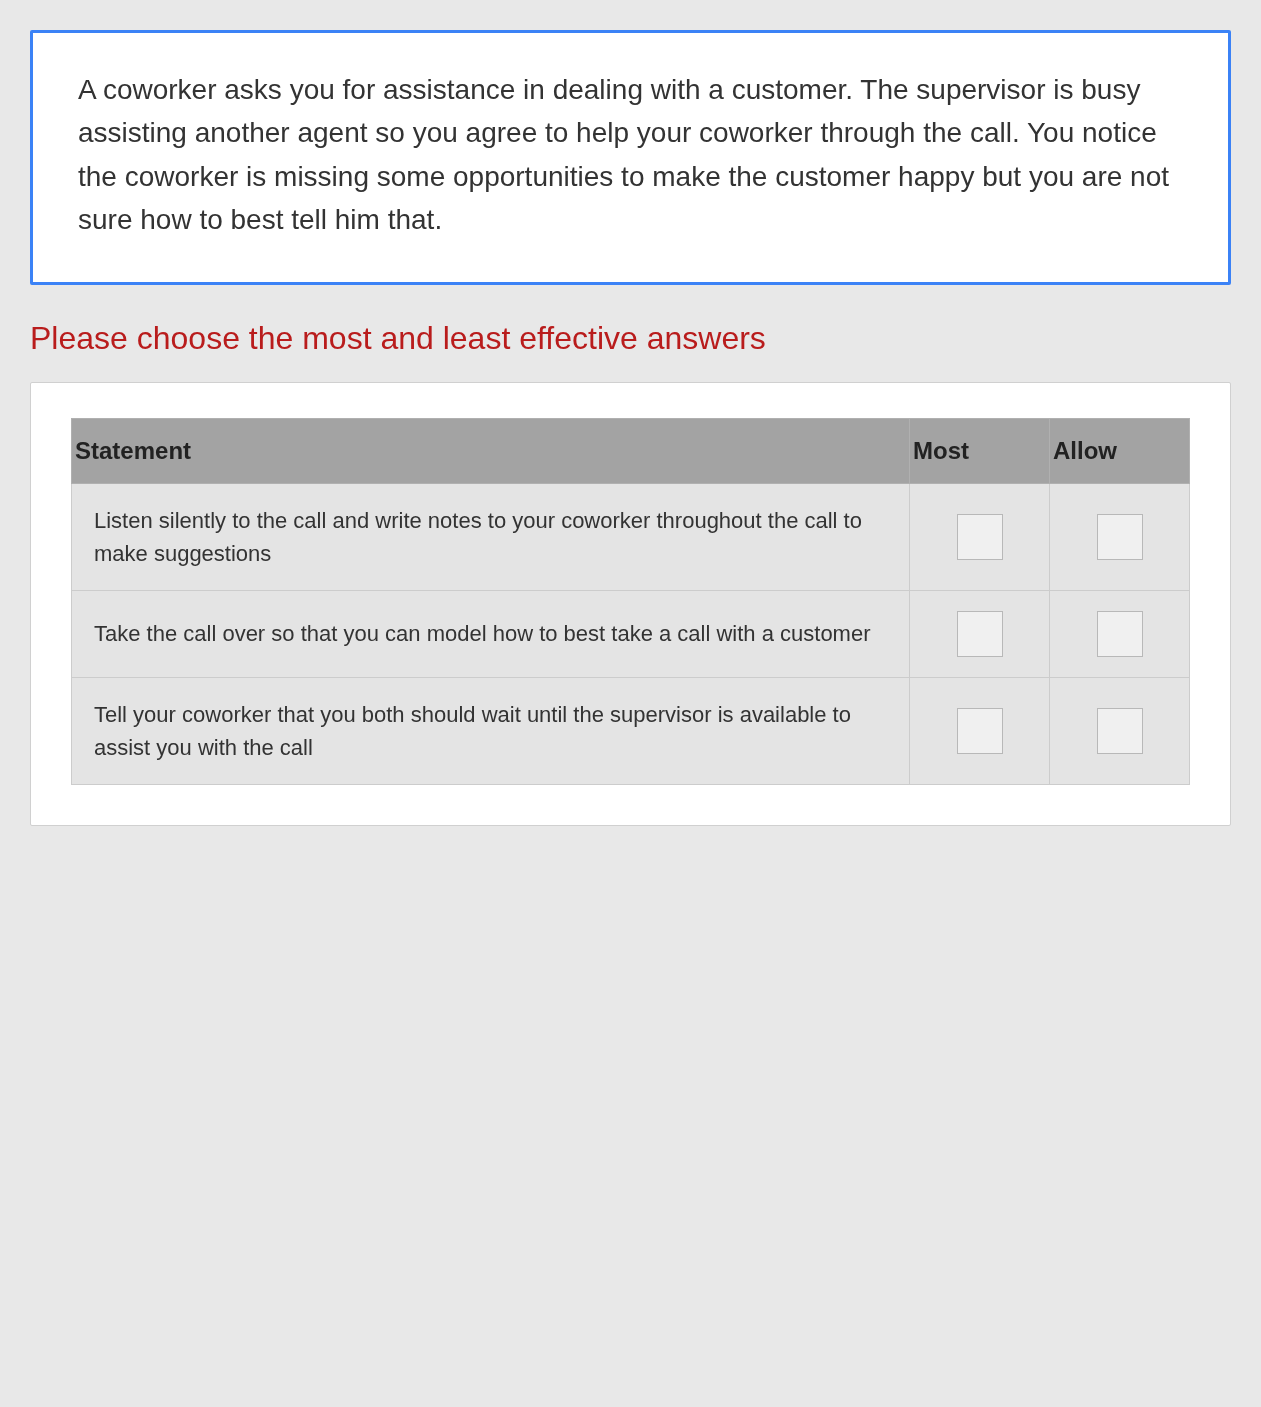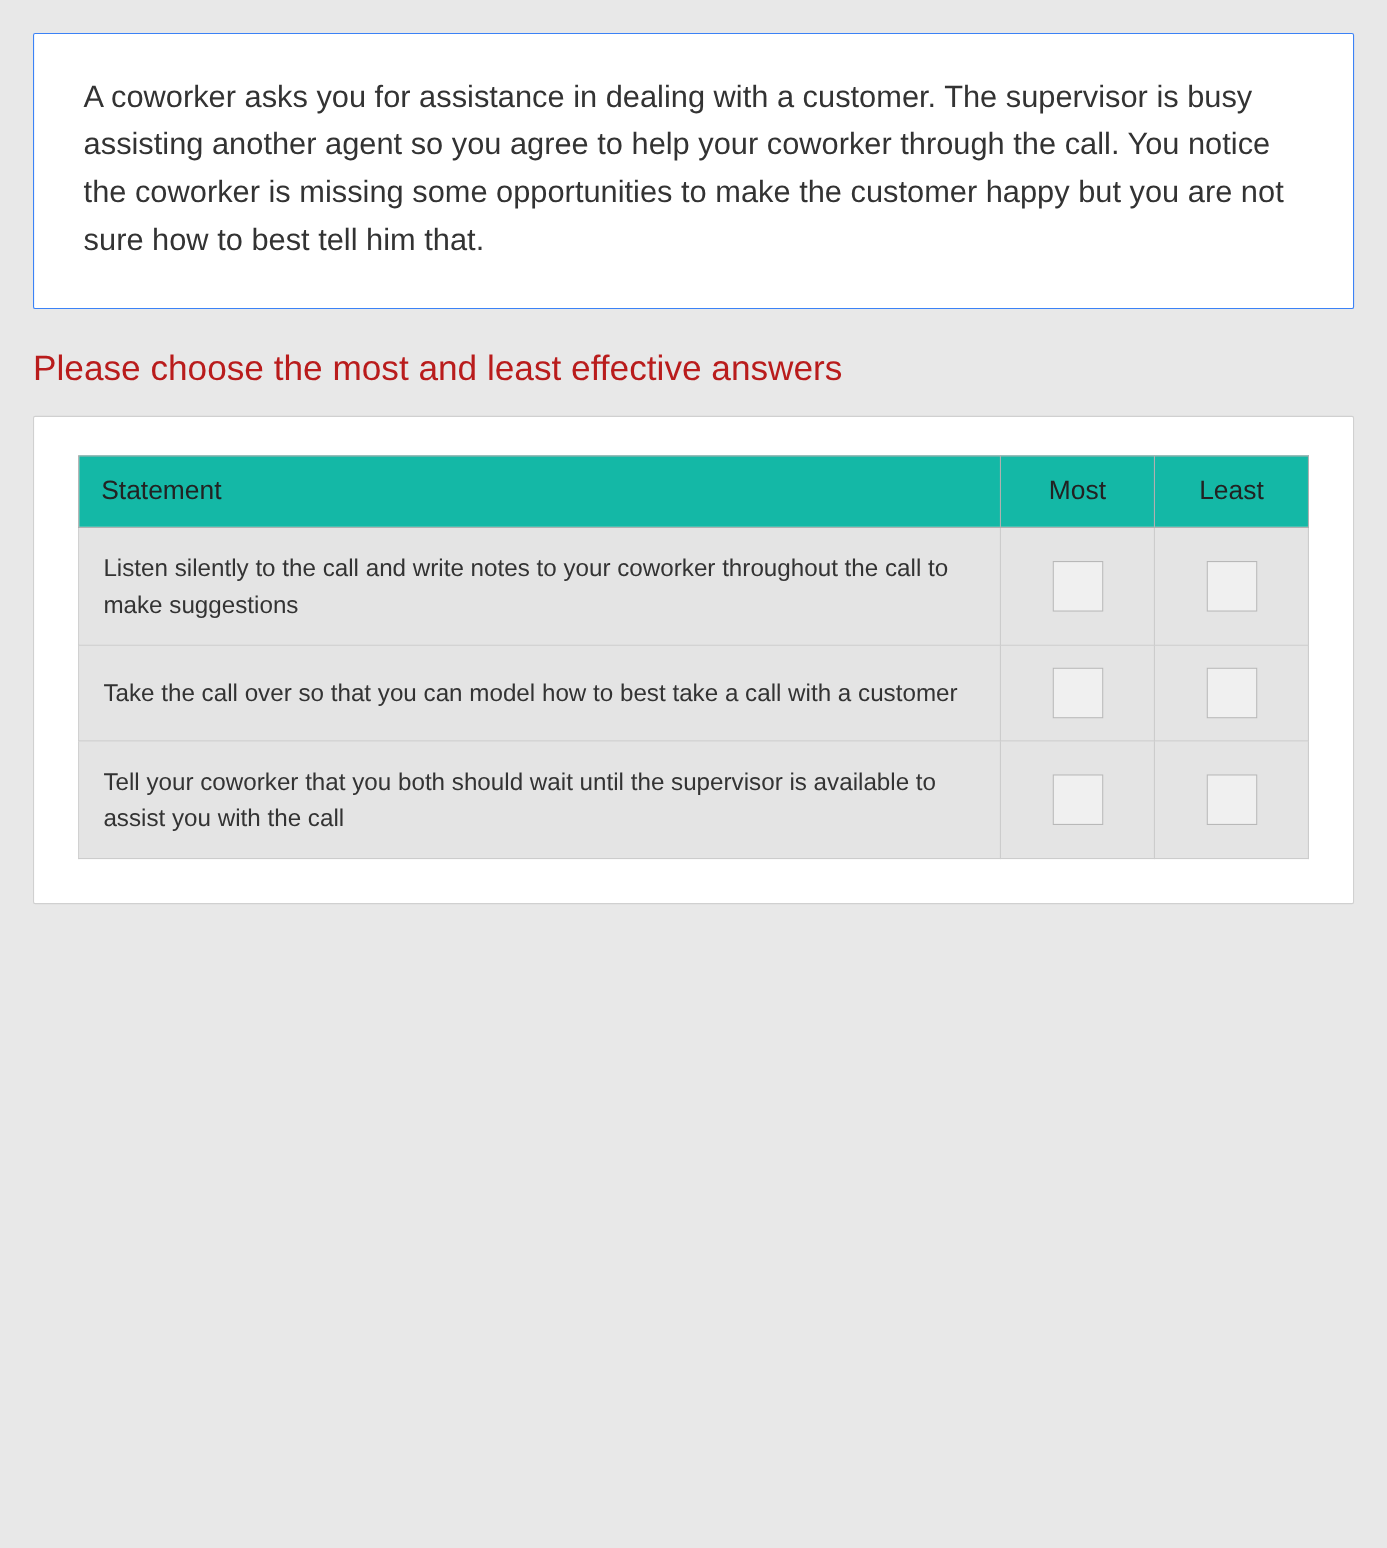--- a/index.html
+++ b/index.html
@@ -11,21 +11,21 @@
     body {
       font-family: Arial, Helvetica, sans-serif;
       background-color: #e8e8e8;
       width: 1261px;
       min-height: 1407px;
       padding: 0;
     }
 
     .scenario-box {
       background-color: #ffffff;
-      border: 1px solid #3b82f6;
+      border: 3px solid #3b82f6;
       margin: 30px 30px 0 30px;
       padding: 35px 45px 40px 45px;
       border-radius: 2px;
     }
 
     .scenario-text {
       font-size: 28px;
       line-height: 1.55;
       color: #333333;
     }
@@ -44,32 +44,31 @@
       padding: 35px 40px 40px 40px;
       border-radius: 2px;
     }
 
     .response-table {
       width: 100%;
       border-collapse: collapse;
     }
 
     .response-table th {
-      background-color: #14b8a6;
+      background-color: #a3a3a3;
       font-size: 24px;
-      font-weight: normal;
+      font-weight: bold;
       color: #222222;
-      padding: 18px 20px;
+      padding: 18px 3px;
       text-align: left;
       border: 1px solid #b0b0b0;
     }
 
     .response-table th.col-most,
     .response-table th.col-least {
-      text-align: center;
       width: 140px;
     }
 
     .response-table td {
       background-color: #e4e4e4;
       border: 1px solid #cccccc;
       padding: 20px 22px;
       vertical-align: middle;
       margin-left: 39px;
     }
@@ -119,21 +118,21 @@
 </div>
 
 <h2 class="instruction-heading">Please choose the most and least effective answers</h2>
 
 <div class="table-container">
   <table class="response-table">
     <thead>
       <tr>
         <th class="col-statement">Statement</th>
         <th class="col-most">Most</th>
-        <th class="col-least">Least</th>
+        <th class="col-least">Allow</th>
       </tr>
     </thead>
     <tbody id="table-body">
     <tr>
           <td class="col-statement">Listen silently to the call and write notes to your coworker throughout the call to make suggestions</td>
           <td class="col-most">
             <div class="checkbox-wrapper">
               <span class="custom-checkbox"></span>
             </div>
           </td>

